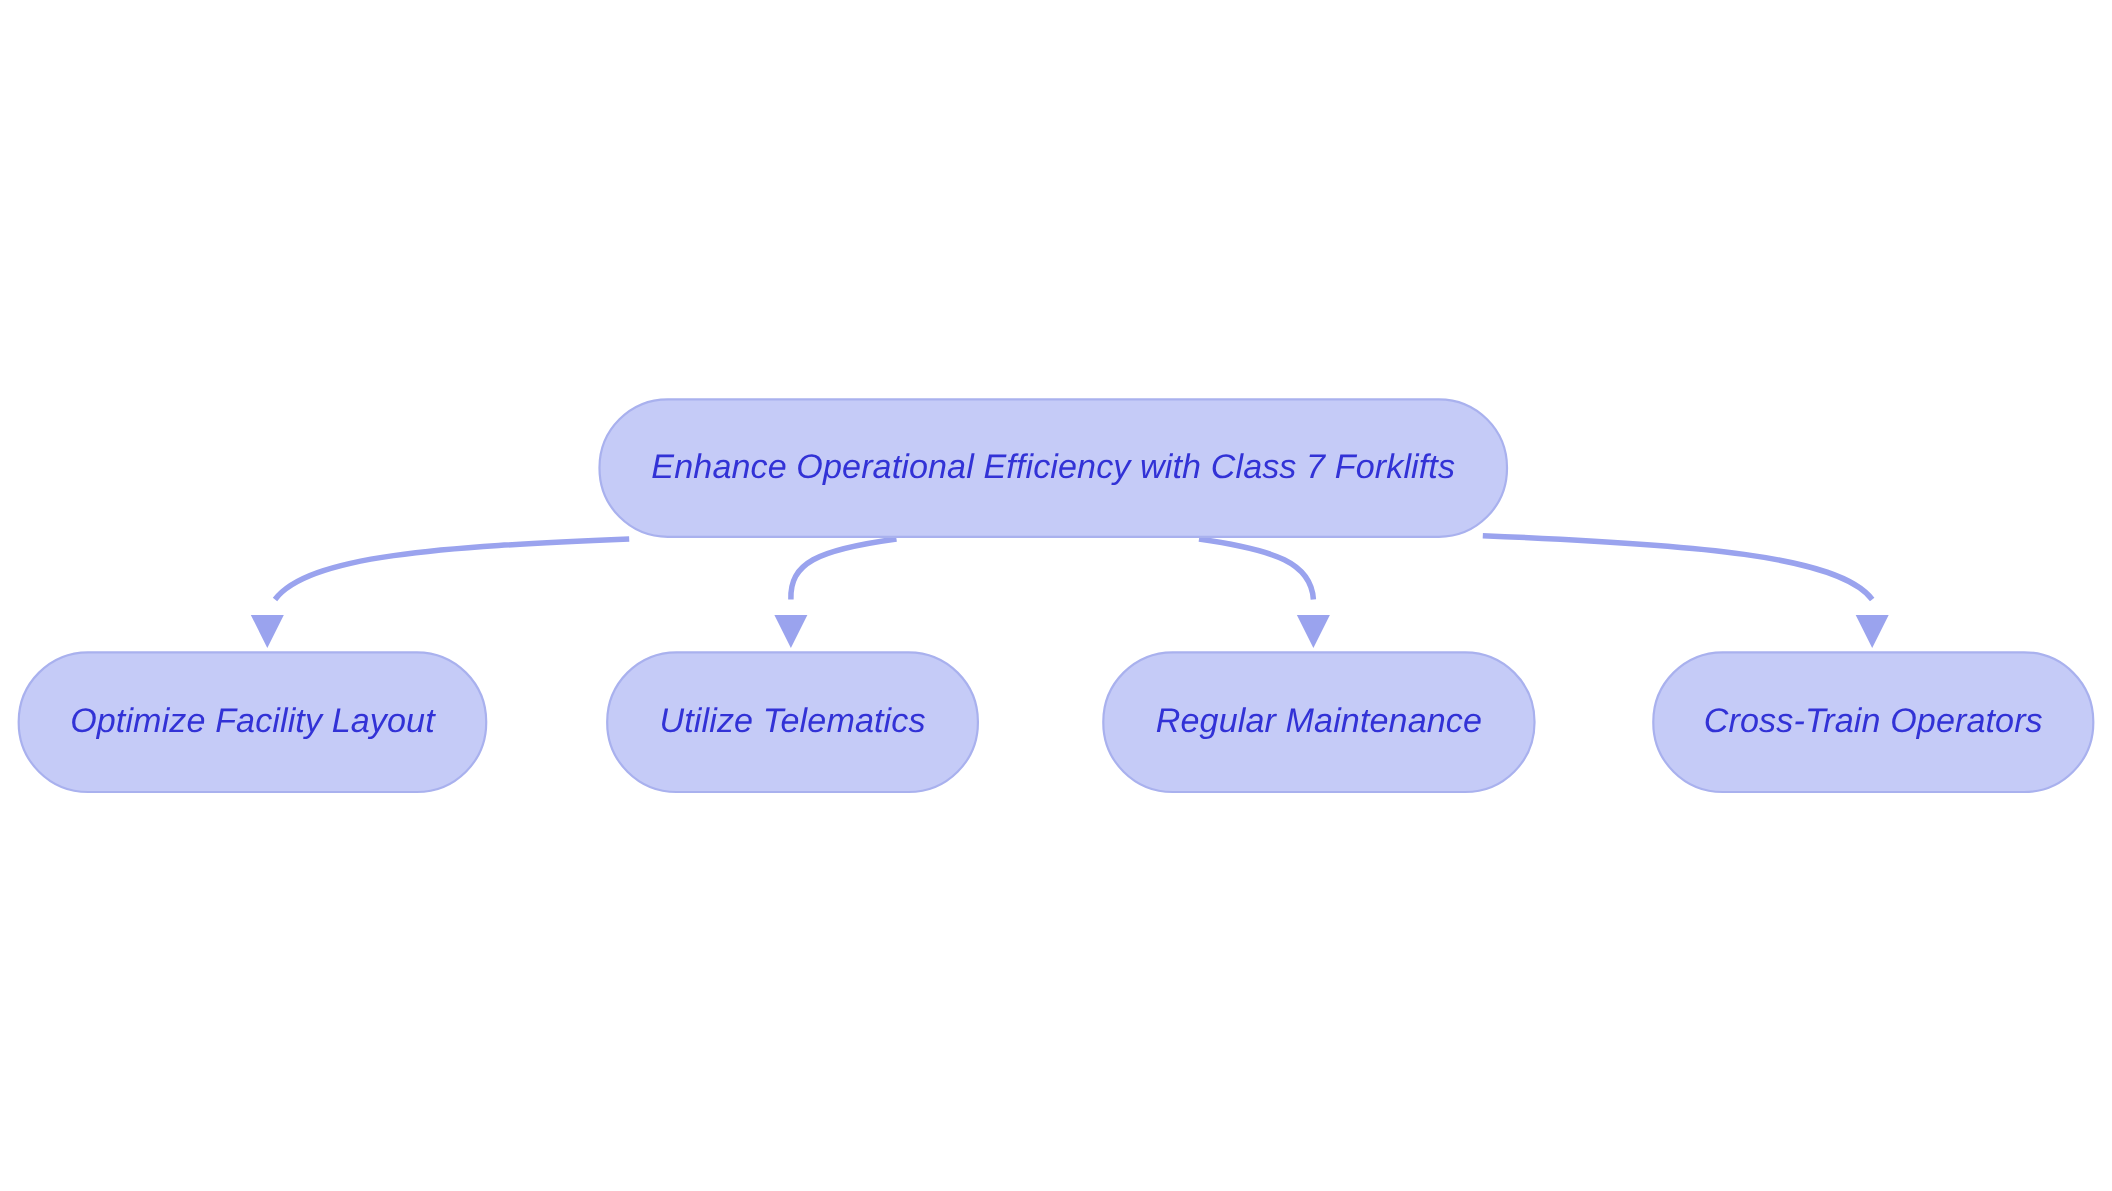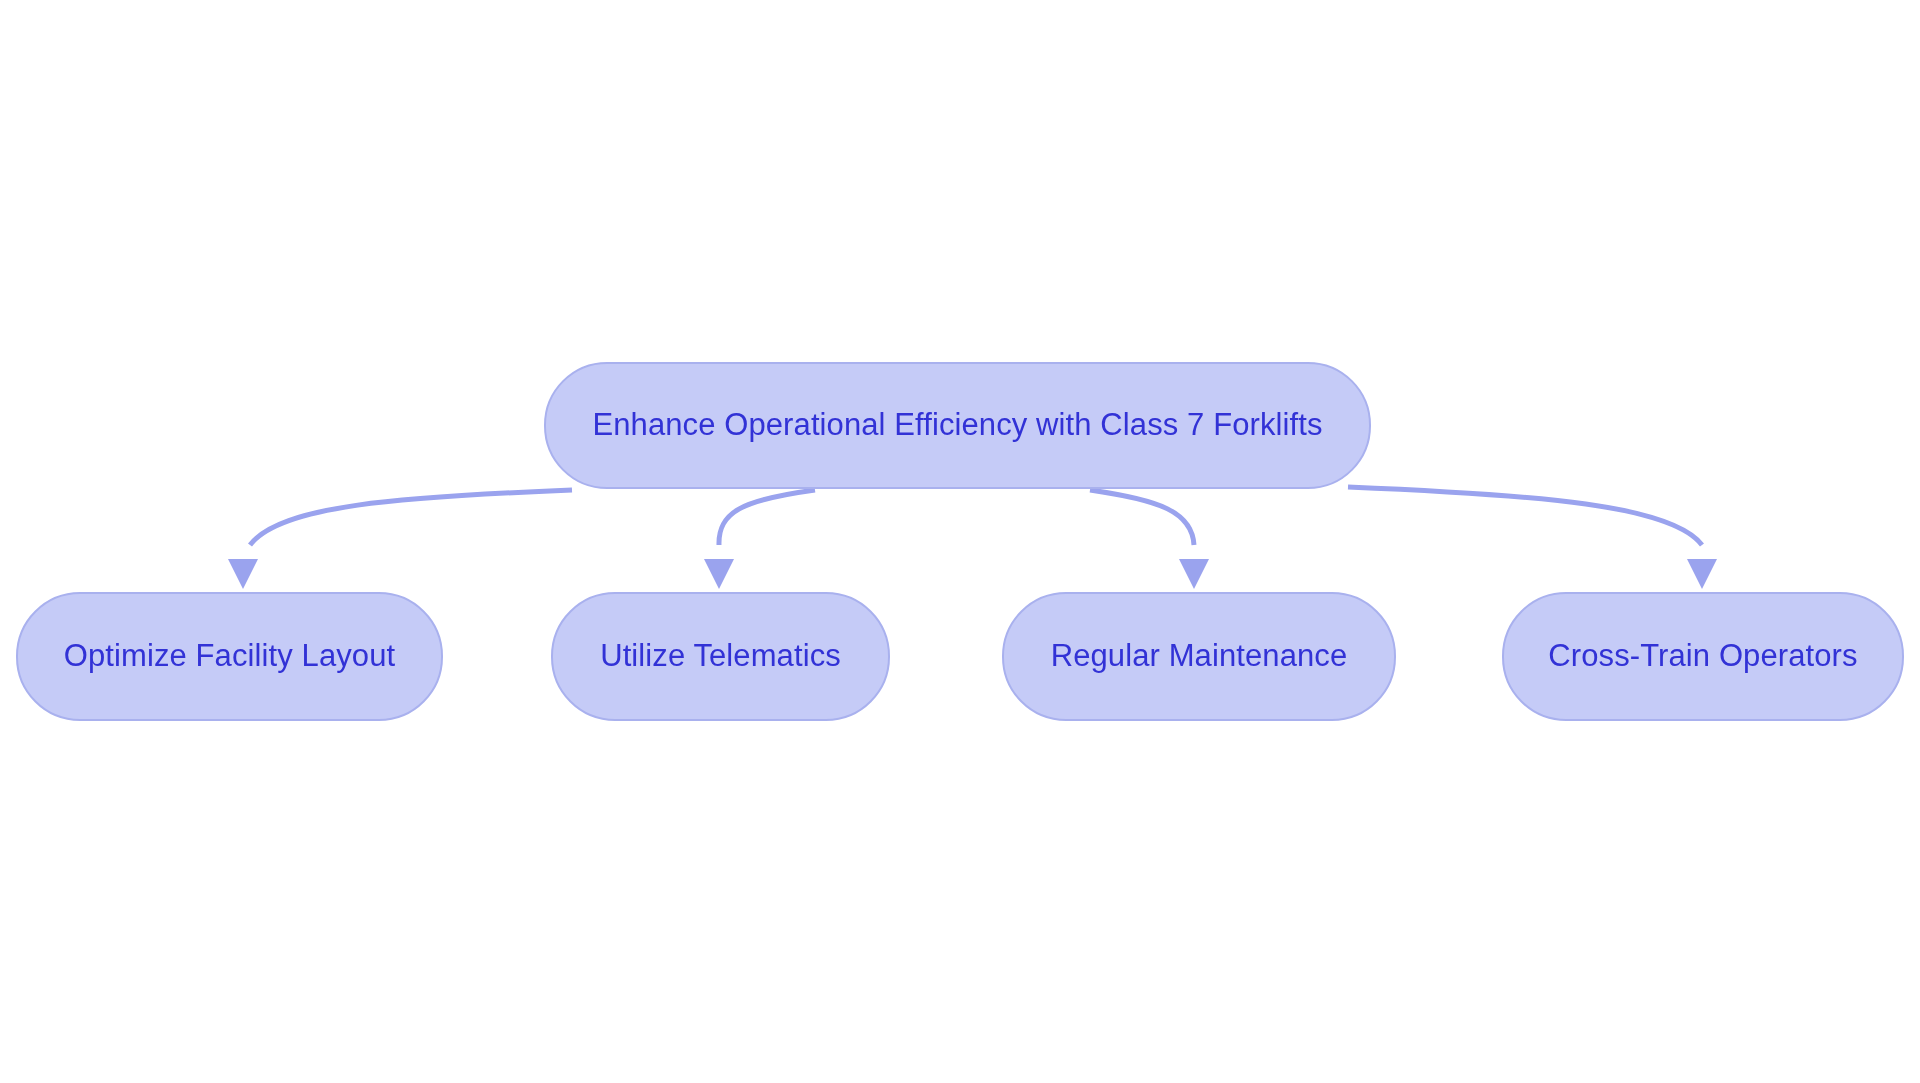--- a/index.html
+++ b/index.html
@@ -14,20 +14,21 @@
     font-family: "Liberation Sans", sans-serif;
     overflow: hidden;
     position: relative;
   }
   #diagram-root {
     position: absolute;
     left: 0;
     top: 0;
     width: 1920px;
     height: 1070px;
+    font-style: italic;
   }
   #flow-svg {
     position: absolute;
     left: 0;
     top: 0;
     width: 1920px;
     height: 1083px;
     display: block;
   }
   .node-rect {

